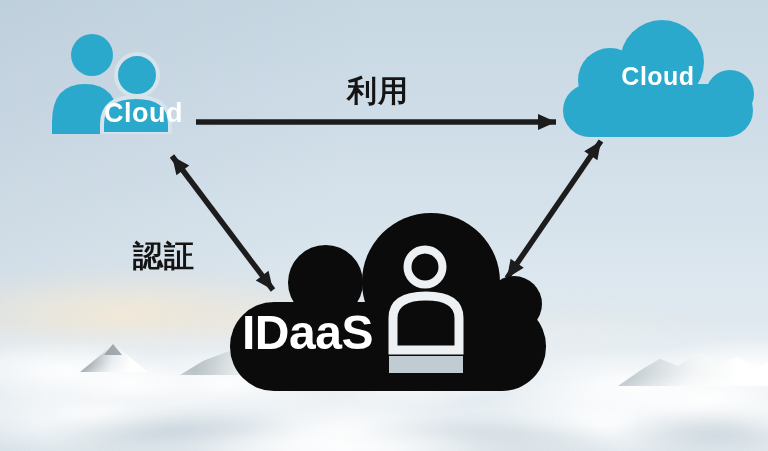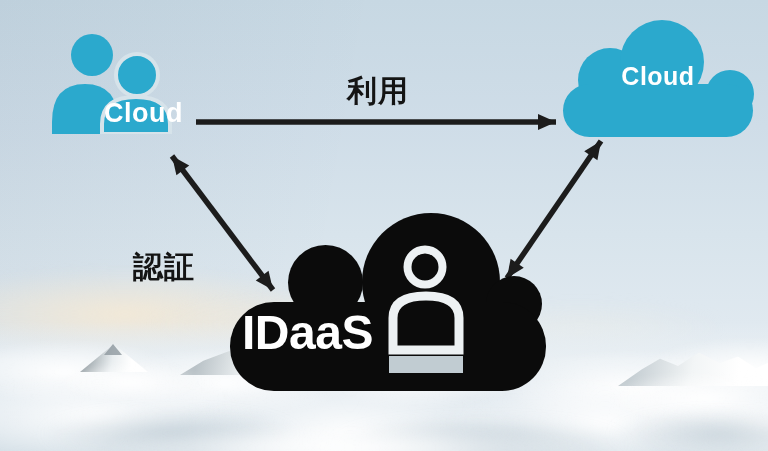--- a/index.html
+++ b/index.html
@@ -97,21 +97,21 @@
 
   <svg class="icon-svg" style="left:50px;top:30px;" width="122" height="104" viewBox="0 0 122 104">
     <circle cx="42" cy="25" r="21" fill="#2BA9CD"></circle>
     <path d="M2,104 L2,92 Q2,54 35,54 Q68,54 68,92 L68,104 Z" fill="#2BA9CD"></path>
     <circle cx="87" cy="45" r="21" stroke="#d6e3ea" stroke-width="4" fill="#2BA9CD"></circle>
     <path d="M52,104 L52,94 Q52,67 86,67 Q120,67 120,94 L120,104 Z" stroke="#d6e3ea" stroke-width="4" fill="#2BA9CD"></path>
   </svg>
   <div class="label user-label" style="color: rgb(255, 255, 255);">Cloud</div>
 
   <div class="label edge-label usage-label" style="color: rgb(20, 20, 20);">利用</div>
-  <div class="label edge-label auth-label" style="color: rgb(20, 20, 20); margin-top: 11px;">認証</div>
+  <div class="label edge-label auth-label" style="color: rgb(20, 20, 20);">認証</div>
 
   <div>
     <div class="node puff" style="left: 578px; top: 48px; width: 64px; height: 64px; background: rgb(43, 169, 205);"></div>
     <div class="node puff" style="left: 620px; top: 20px; width: 84px; height: 84px; background: rgb(43, 169, 205);"></div>
     <div class="node puff" style="left: 706px; top: 70px; width: 48px; height: 48px; background: rgb(43, 169, 205);"></div>
     <div class="node base" style="left: 563px; top: 84px; width: 190px; height: 53px; border-radius: 27px; background: rgb(43, 169, 205);"></div>
     <div class="cs-text">
       <div>Cloud</div>
     </div>
   </div>

